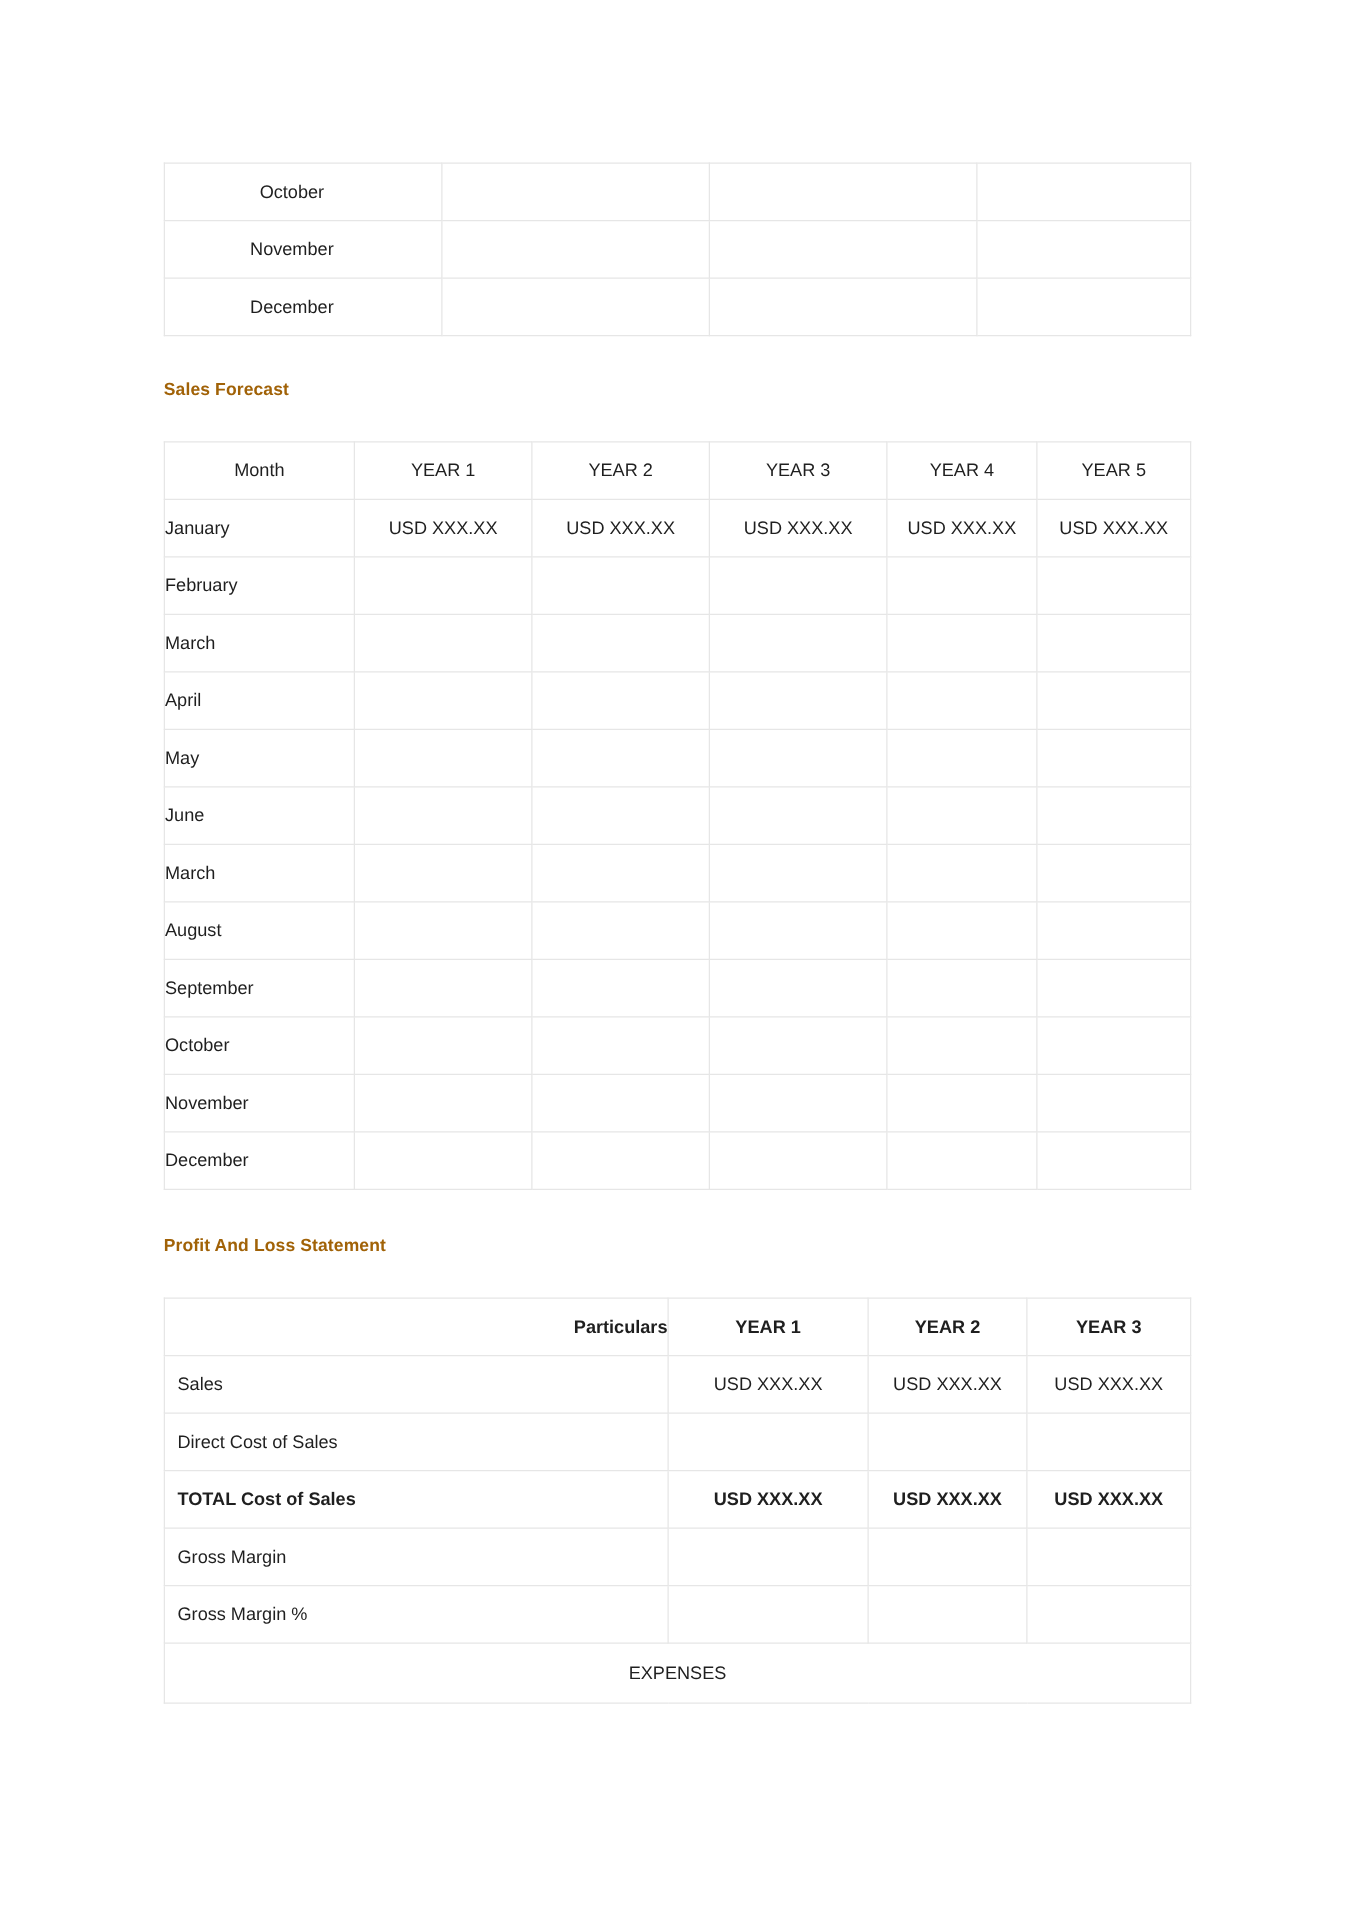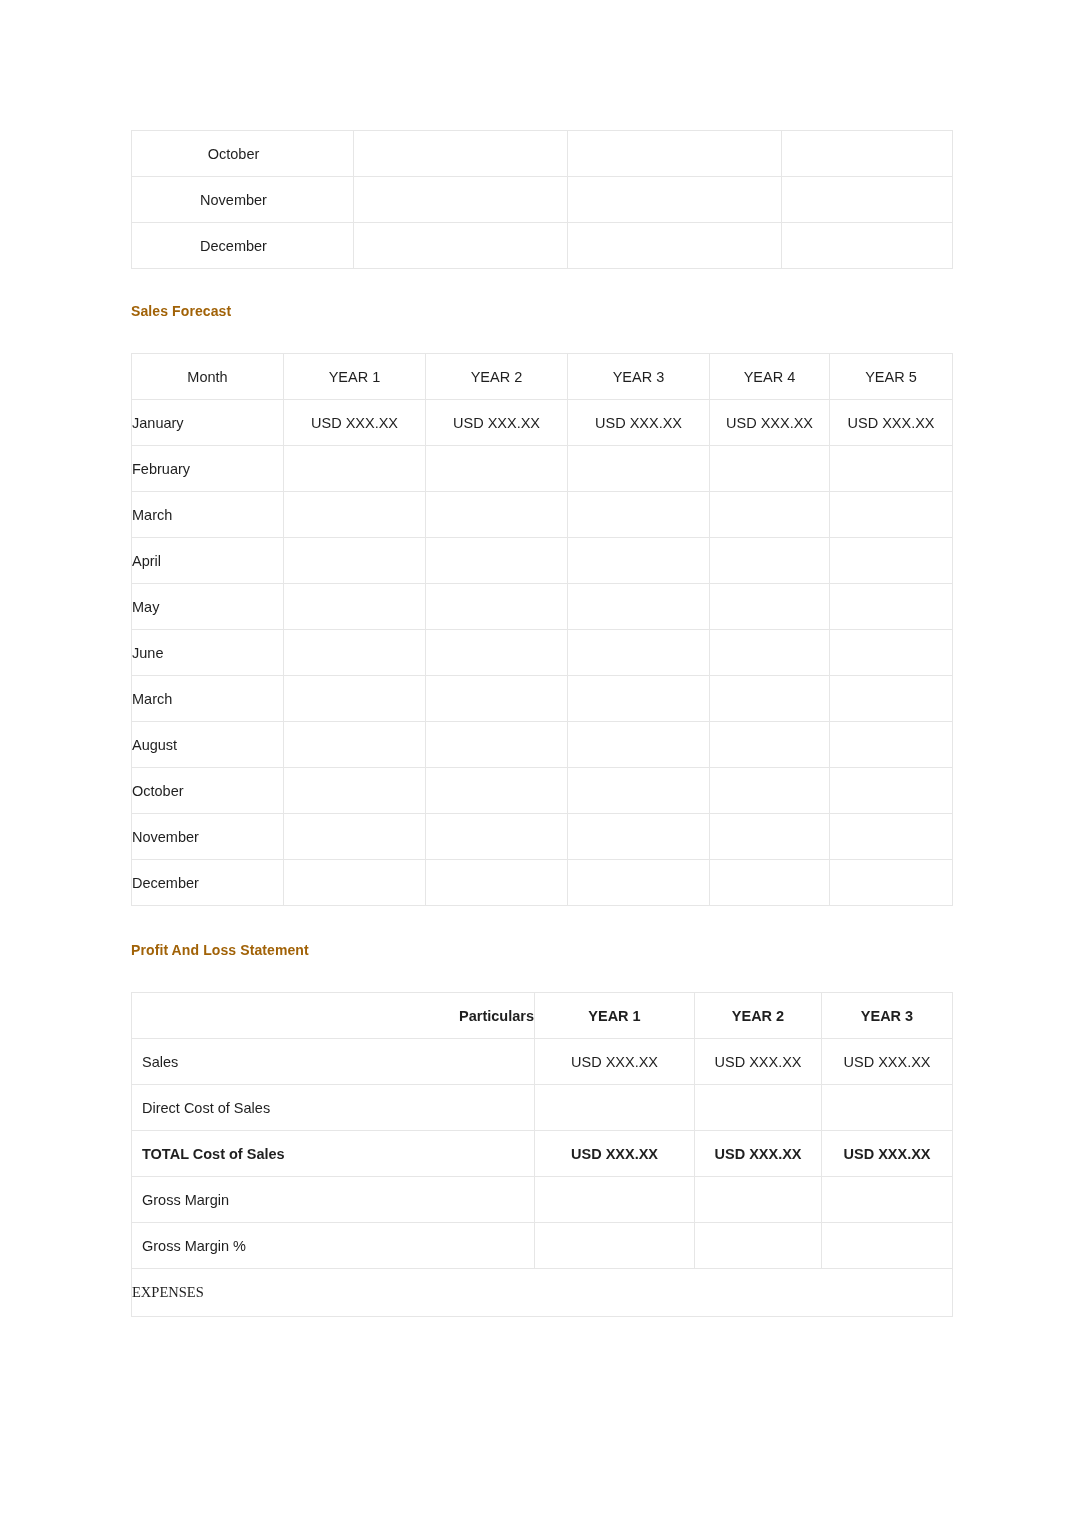--- a/index.html
+++ b/index.html
@@ -79,22 +79,22 @@
     text-align: center;
     font-weight: bold;
   }
   .t3 td.c-part {
     text-align: left;
     padding-left: 10px;
   }
   .t3 td.c-val { text-align: center; }
   .t3 tr.bold-row td { font-weight: bold; }
   .t3 td.c-span {
+    text-align: center;
     height: 48px;
-    font-family: Liberation Serif, serif;
   }
 </style>
 </head>
 <body>
 
 <div class="page">
 
   <table class="doc-table t1">
     <colgroup>
       <col style="width:222px">
@@ -208,20 +208,28 @@
       </tr>
       <tr>
         <td class="c-month">August</td>
         <td class="c-val"></td>
         <td class="c-val"></td>
         <td class="c-val"></td>
         <td class="c-val"></td>
         <td class="c-val"></td>
       </tr>
       <tr>
+        <td class="c-month">September</td>
+        <td class="c-val"></td>
+        <td class="c-val"></td>
+        <td class="c-val"></td>
+        <td class="c-val"></td>
+        <td class="c-val"></td>
+      </tr>
+      <tr>
         <td class="c-month">October</td>
         <td class="c-val"></td>
         <td class="c-val"></td>
         <td class="c-val"></td>
         <td class="c-val"></td>
         <td class="c-val"></td>
       </tr>
       <tr>
         <td class="c-month">November</td>
         <td class="c-val"></td>

